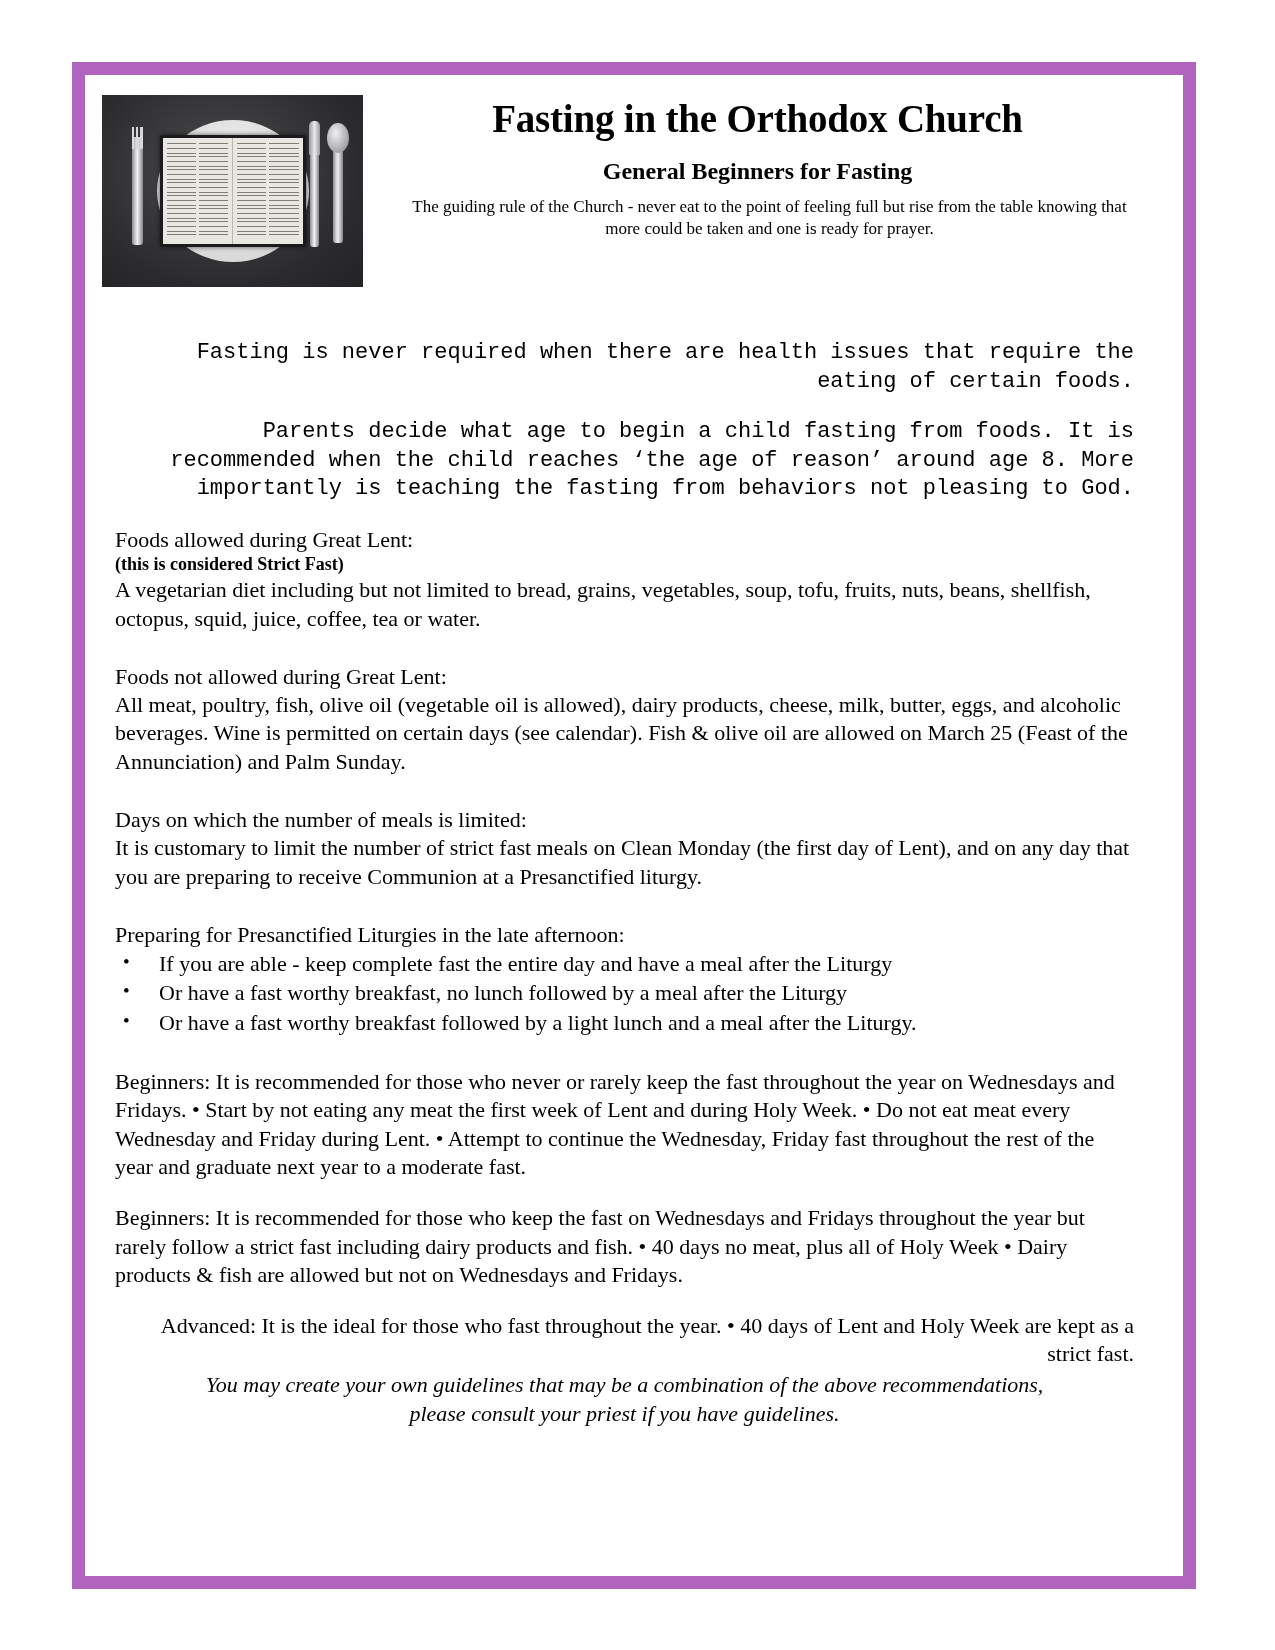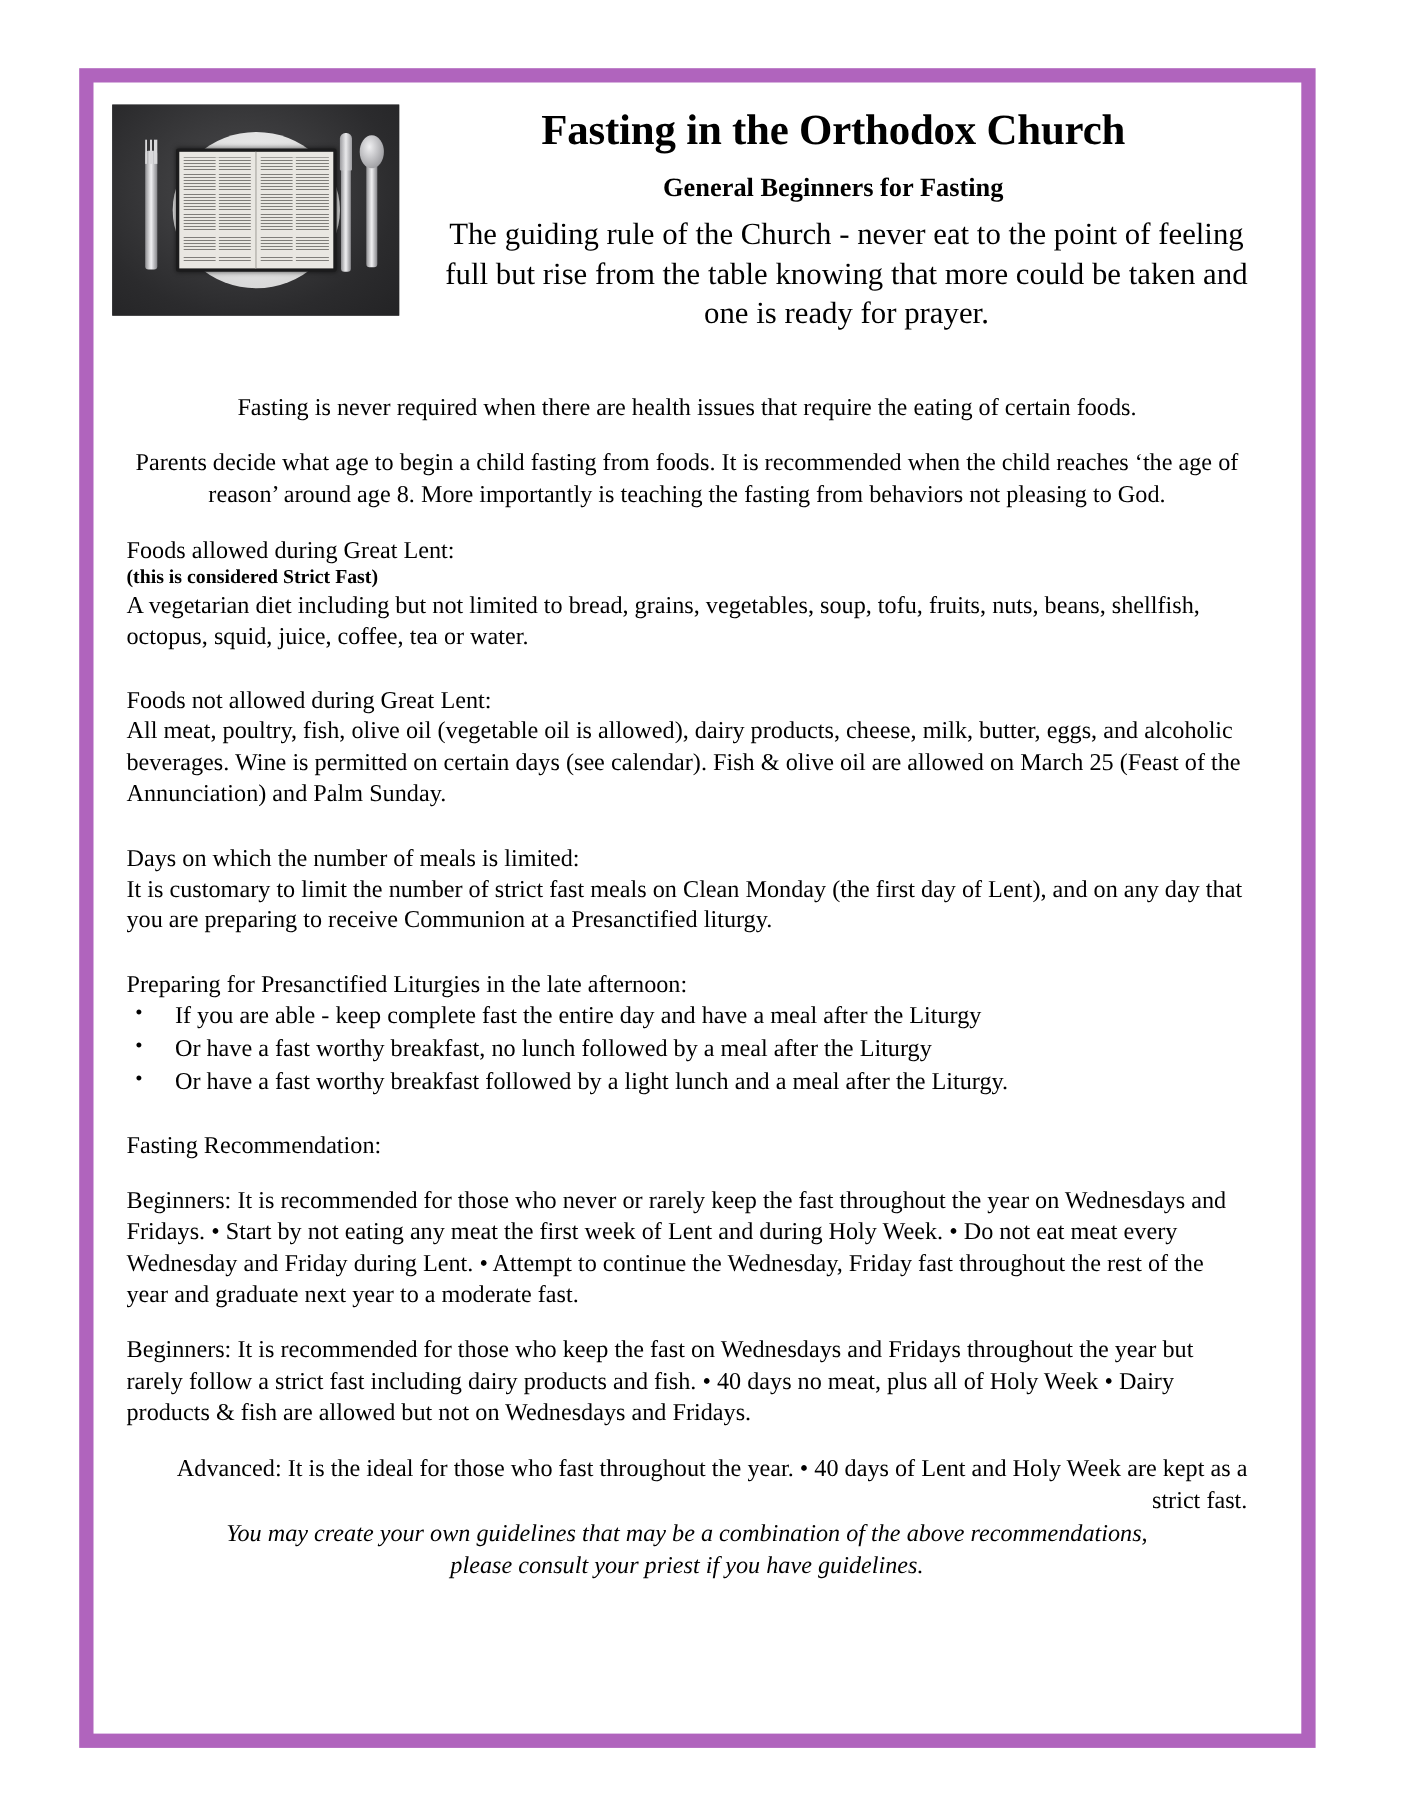--- a/index.html
+++ b/index.html
@@ -164,38 +164,39 @@
     margin: 6px 0 0 0;
     letter-spacing: -0.2px;
   }
   .doc-subtitle {
     font-size: 24px;
     font-weight: bold;
     margin: 18px 0 0 0;
     line-height: 1.1;
   }
   .doc-rule {
-    font-size: 28px;
+    font-size: 17px;
     line-height: 1.28;
     margin: 12px 2px 0 26px;
     text-align: center;
   }
 
   
   .body {
     margin-top: 52px;
     padding-left: 16px;
     padding-right: 10px;
     font-size: 22px;
     line-height: 1.3;
   }
 
   .para {
     margin: 0 0 22px 0;
-    text-align: center;
+    text-align: right;
+    font-family: Liberation Mono, monospace;
   }
 
   .sec { margin-bottom: 30px; }
   .sec-head {
     font-size: 22px;
     font-weight: normal;
     margin: 0;
     line-height: 1.25;
   }
   .sec-sub {
@@ -307,21 +308,20 @@
               <span>Or have a fast worthy breakfast, no lunch followed by a meal after the Liturgy</span>
             </li>
             <li>
               <span class="dot">•</span>
               <span>Or have a fast worthy breakfast followed by a light lunch and a meal after the Liturgy.</span>
             </li>
           </ul>
         </div>
 
         <div class="sec" style="margin-bottom:0;">
-          <div class="sec-head">Fasting Recommendation:</div>
 
           <p class="rec-block">
             <span class="rec-label">Beginners:</span><span>  It is recommended for those who never or rarely keep the fast throughout the year on Wednesdays and Fridays. • Start by not eating any meat the first week of Lent and during Holy Week. • Do not eat meat every Wednesday and Friday during Lent. • Attempt to continue the Wednesday, Friday fast throughout the rest of the year and graduate next year to a moderate fast.</span>
           </p>
 
           <p class="rec-block">
             <span class="rec-label">Beginners:</span><span>  It is recommended for those who keep the fast on Wednesdays and Fridays throughout the year but rarely follow a strict fast including dairy products and fish. • 40 days no meat, plus all of Holy Week • Dairy products &amp; fish are allowed but not on Wednesdays and Fridays.</span>
           </p>
 
           <p class="rec-block">

